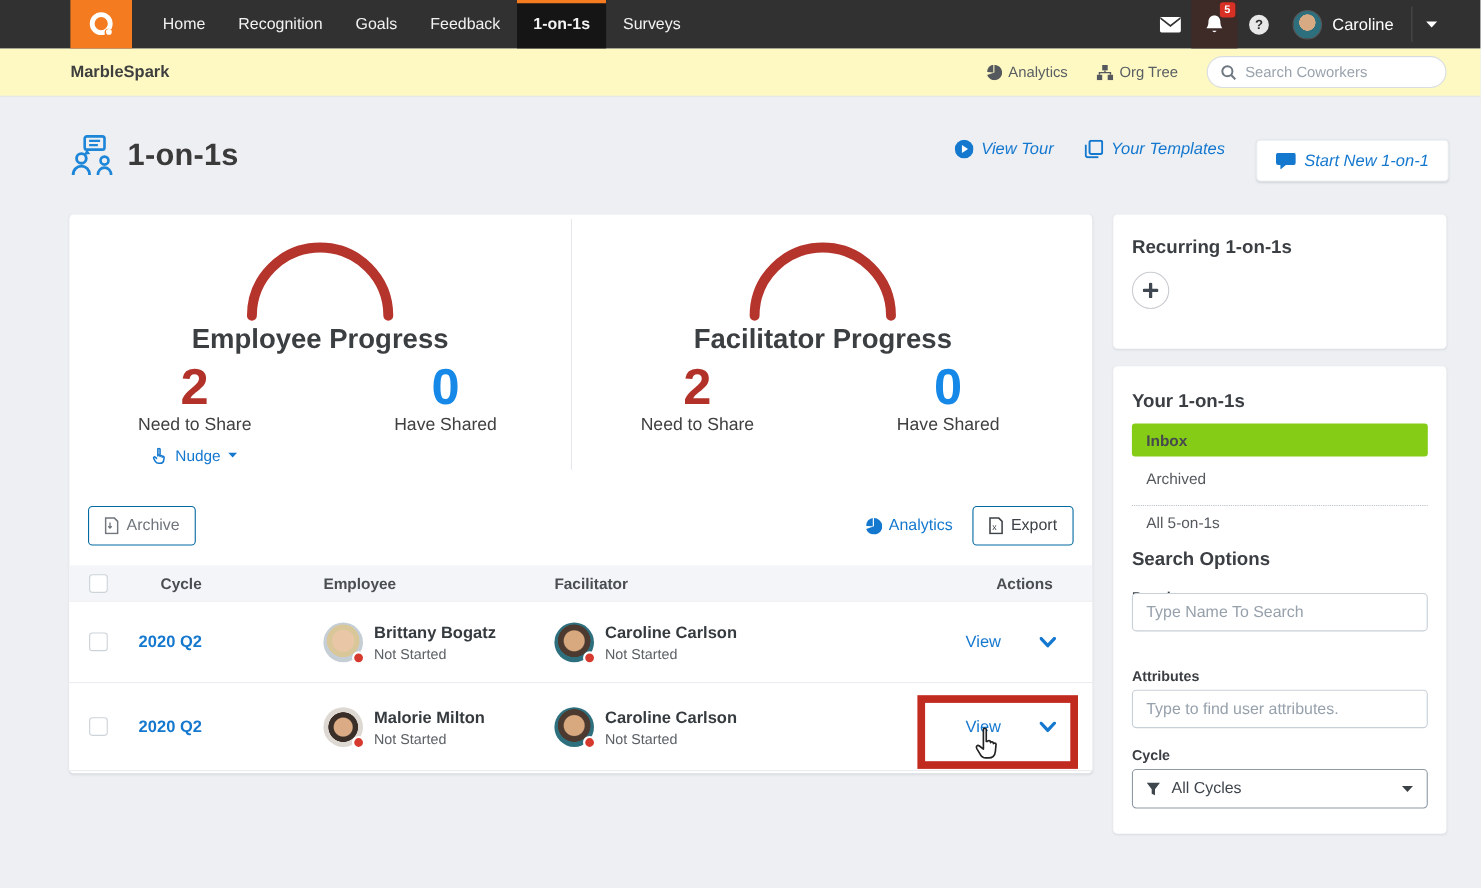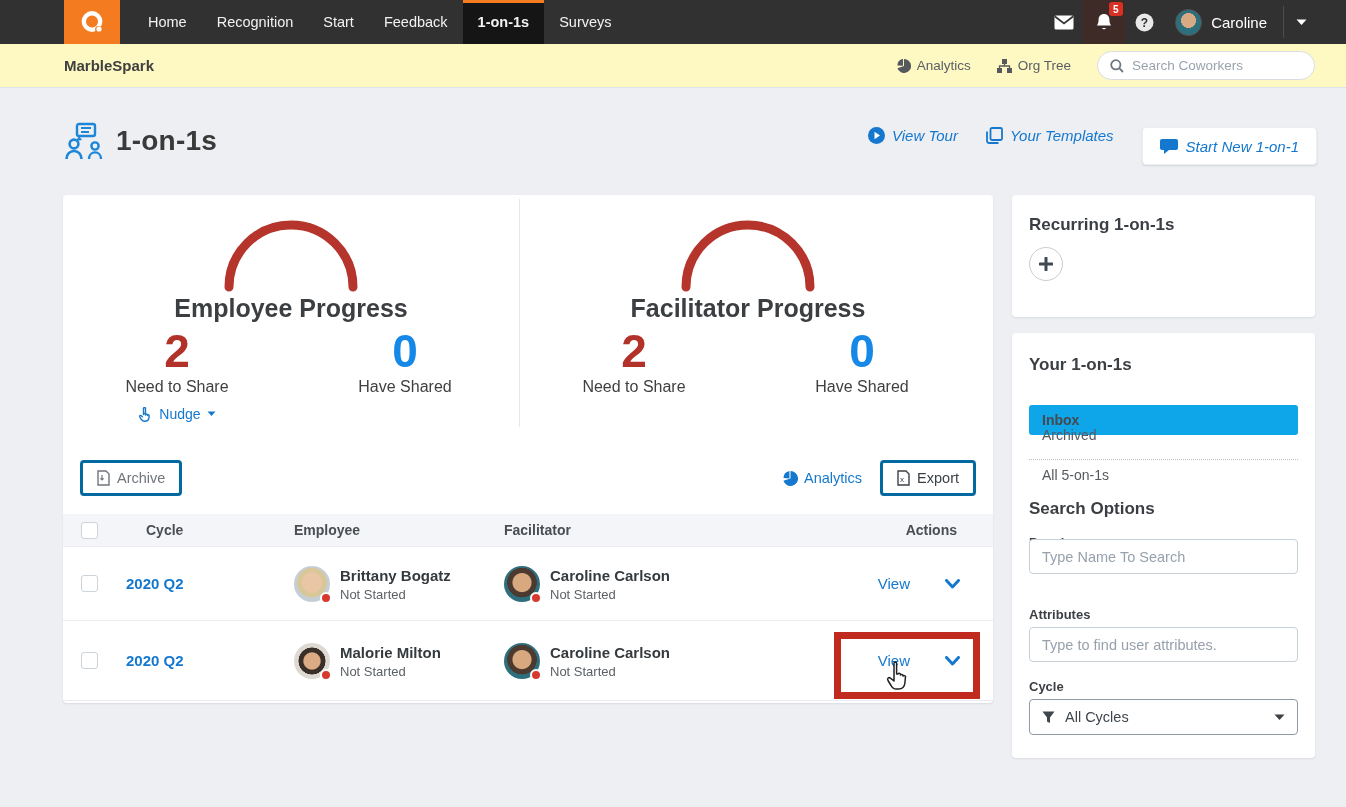--- a/index.html
+++ b/index.html
@@ -54,21 +54,21 @@
   .gauge-nums { position:absolute; top:130px; left:0; width:100%; display:flex; }
   .gauge-num-col { width:50%; text-align:center; }
   .big-num { font-size:46px; font-weight:bold; line-height:52px; }
   .big-num.red { color:#b23229; } .big-num.blue { color:#1689e8; }
   .num-label { font-size:16px; color:#404040; margin-top:1px; }
   .nudge { position:absolute; top:211px; left:0; width:50%; display:flex; justify-content:center; }
   .nudge-inner { display:flex; align-items:center; gap:6px; color:#1578cf; font-size:14px; cursor:pointer; }
 
   
   .toolbar { position:absolute; left:0; top:264px; width:100%; height:38px; padding:0 17px; display:flex; align-items:center; }
-  .btn { display:flex; align-items:center; gap:7px; background:#fff; border:3px solid #0369a1; border-radius:4px; height:36px; padding:0 14px; font-size:14.5px; cursor:pointer; }
+  .btn { display:flex; align-items:center; gap:7px; background:#fff; border:1px solid #0369a1; border-radius:4px; height:36px; padding:0 14px; font-size:14.5px; cursor:pointer; }
   .btn.archive { color:#70767c; }
   .btn.export { color:#3c4146; }
   .toolbar-right { margin-left:auto; display:flex; align-items:center; gap:18px; }
   .toolbar-analytics { display:flex; align-items:center; gap:6px; color:#1578cf; font-size:14.5px; cursor:pointer; }
 
   
   .tbl-header { position:absolute; left:0; top:319px; width:100%; height:32px; background:#f3f5f8; display:flex; align-items:center; font-size:14px; font-weight:bold; color:#4a4e52; }
   .tbl-row { position:absolute; left:0; width:100%; display:flex; align-items:center; border-top:1px solid #eaecef; background:#fff; }
   .row-1 { top:351px; height:74px; }
   .row-2 { top:425px; height:81px; border-bottom:1px solid #eaecef; }
@@ -91,21 +91,21 @@
   .view-link { color:#1578cf; font-size:15px; cursor:pointer; }
 
   
   .annotation-box { position:absolute; left:771px; top:437px; width:146px; height:67px; border:7px solid #c12a1e; pointer-events:none; z-index:5; }
   .cursor-icon { position:absolute; left:822px; top:466px; z-index:6; pointer-events:none; }
 
   
   .side-heading { font-size:17px; font-weight:bold; color:#3b3f43; }
   .plus-btn { position:absolute; left:17px; top:52px; width:34px; height:34px; border-radius:50%; border:1px solid #c9ccd0; background:#fff; display:flex; align-items:center; justify-content:center; cursor:pointer; }
   .side-item { position:absolute; left:17px; width:269px; height:30px; line-height:30px; padding-left:13px; font-size:14px; color:#55595e; border-radius:3px; cursor:pointer; }
-  .side-item.selected { background:#0ea5e9; font-weight:bold; color:#46494d;margin-top:20px; }
+  .side-item.selected { background:#84cc16; font-weight:bold; color:#46494d; }
   .dotted-div { position:absolute; left:17px; width:269px; border-top:1px dotted #b9bfc6; }
   .field-label { position:absolute; left:17px; font-size:13px; font-weight:bold; color:#3b3f43; }
   .text-input { position:absolute; left:17px; width:269px; height:35px; border:1px solid #c7cfd7; border-radius:4px; padding:0 12px; font-size:14.5px; color:#444; font-family:"Liberation Sans", sans-serif; outline:none; }
   .text-input::placeholder { color:#97a1ac; }
   .select-box { position:absolute; left:17px; width:269px; height:36px; border:1px solid #8f9aa6; border-radius:4px; background:#fff; display:flex; align-items:center; padding:0 12px; gap:10px; cursor:pointer; }
   .select-text { font-size:14.5px; color:#3f454c; }
   .select-caret { margin-left:auto; }
 
   svg { display:block; }
 </style>
@@ -116,21 +116,21 @@
   <div class="nav-logo">
     <svg width="27" height="27" viewBox="0 0 27 27">
       <circle cx="13" cy="12.5" r="8.2" fill="none" stroke="#fff" stroke-width="4.4"></circle>
       <circle cx="19.5" cy="20.5" r="3.4" fill="#f47b20"></circle>
       <circle cx="20" cy="20" r="2.6" fill="#fff"></circle>
     </svg>
   </div>
   <div class="nav-items">
     <div class="nav-item">Home</div>
     <div class="nav-item">Recognition</div>
-    <div class="nav-item">Start</div>
+    <div class="nav-item">Goals</div>
     <div class="nav-item">Feedback</div>
     <div class="nav-item active">1-on-1s</div>
     <div class="nav-item">Surveys</div>
   </div>
   <div class="nav-right">
     <div class="nav-icon-btn">
       <svg width="20" height="15" viewBox="0 0 20 15">
         <rect x="0.5" y="0.5" width="19" height="14" rx="1.5" fill="#fff"></rect>
         <path d="M1 1.5 L10 8.5 L19 1.5" fill="none" stroke="#313131" stroke-width="1.6"></path>
       </svg>

